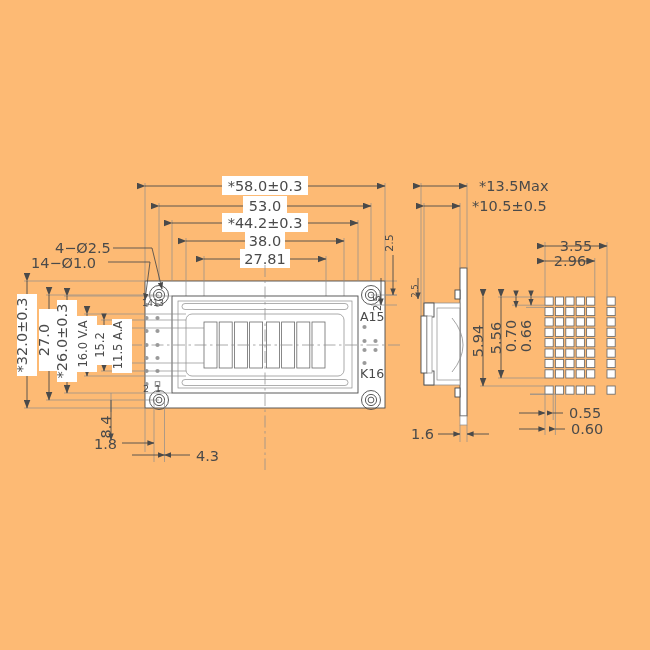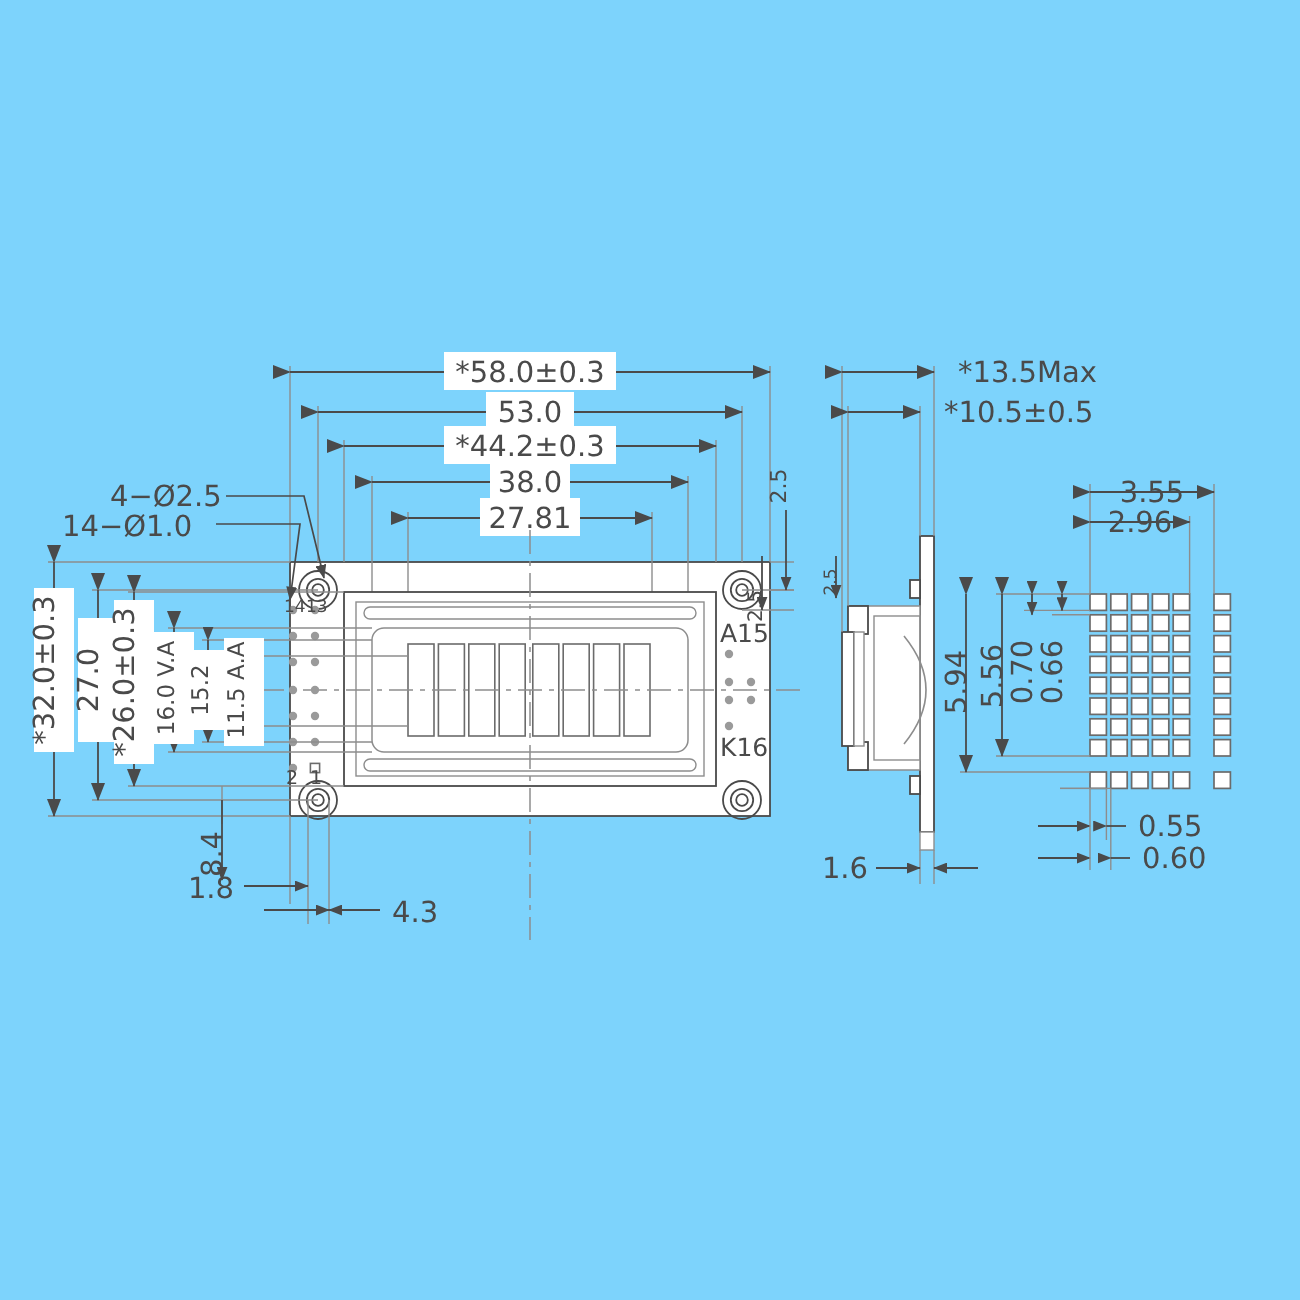--- a/index.html
+++ b/index.html
@@ -1,17 +1,17 @@
 <!DOCTYPE html>
 <html><head>
 <meta charset="utf-8">
 <style>
   html,body{margin:0;padding:0;background:#ffffff;}
   body{width:650px;height:650px;font-family:"DejaVu Sans",sans-serif;}
-  #stage{position:relative;width:650px;height:650px;overflow:hidden;background:#7dd3fc;}
+  #stage{position:relative;width:650px;height:650px;overflow:hidden;background:#fdba74;}
   svg{display:block;}
   text{font-family:"DejaVu Sans",sans-serif;fill:#4a4a4a;}
 </style>
 </head>
 <body>
 
 <div id="stage">
 <svg width="650" height="650" viewBox="0 0 650 650">
 
   <defs>

